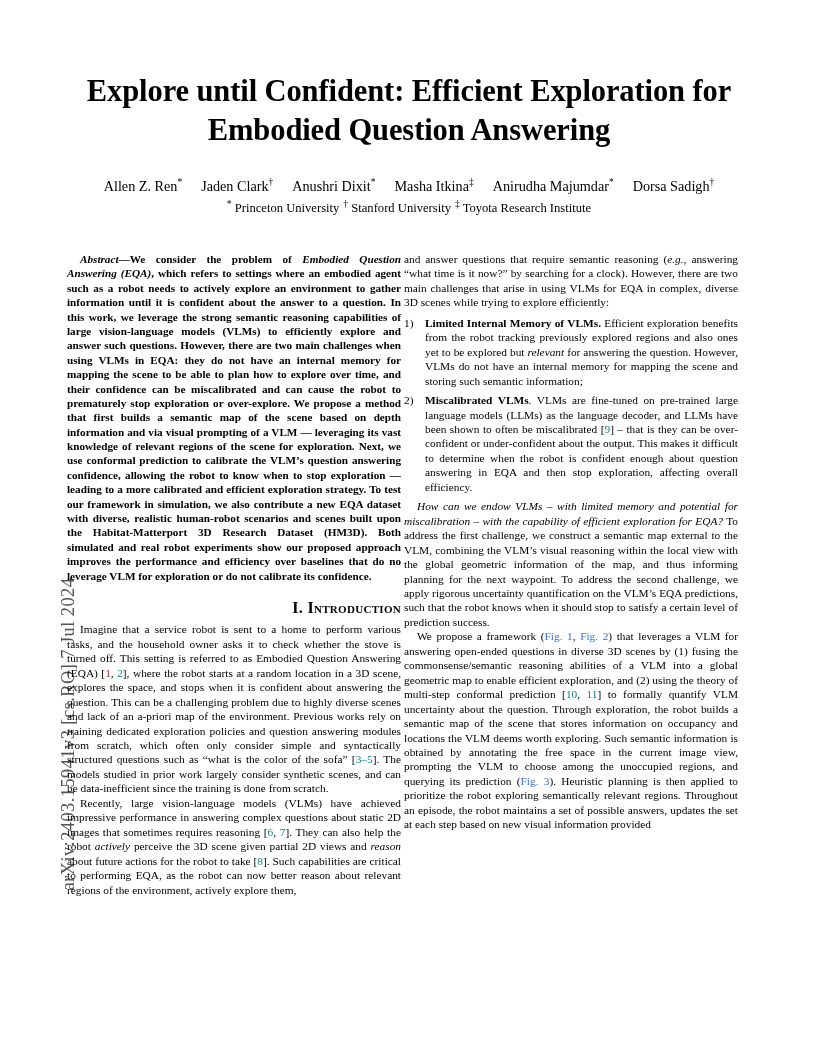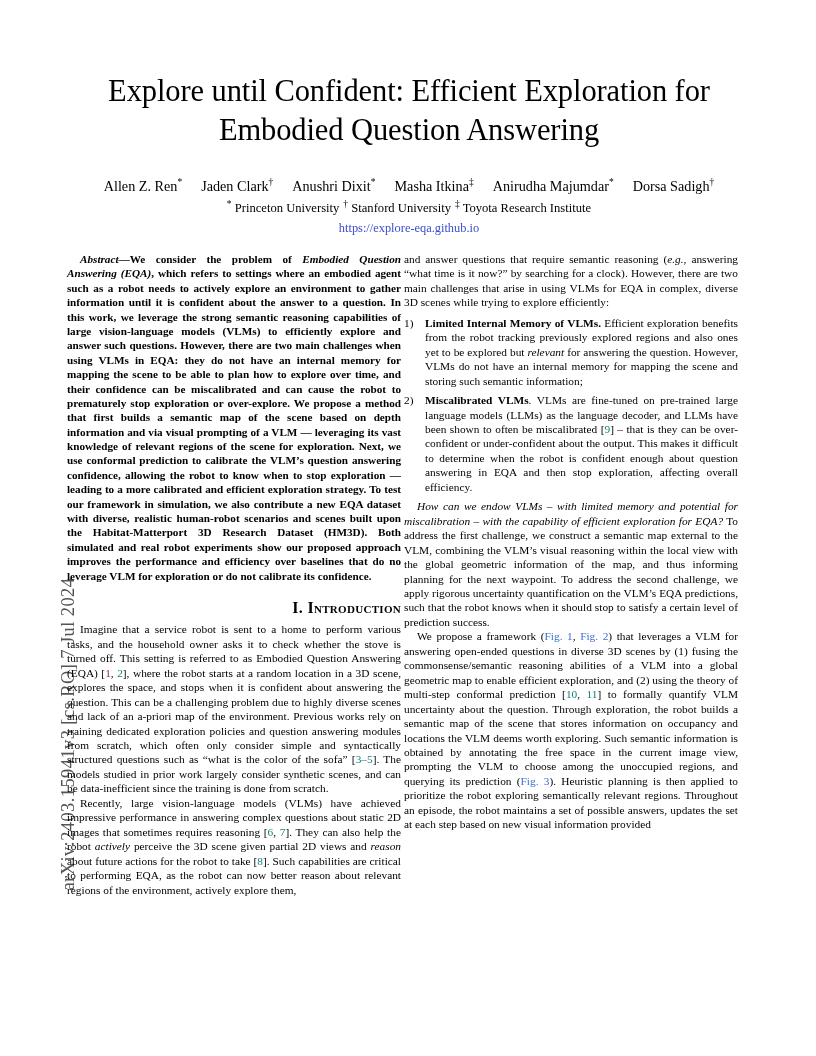--- a/index.html
+++ b/index.html
@@ -37,21 +37,21 @@
   .title-block {
     position: absolute;
     left: 68px;
     top: 72px;
     width: 682px;
     text-align: center;
   }
   .paper-title {
     font-size: 30.5px;
     line-height: 1.28;
-    font-weight: normal;
+    font-weight: bold;
     margin: 0;
     letter-spacing: -0.1px;
   }
   .title-line2 { display: block; }
 
   .authors {
     margin-top: 26px;
     font-size: 14.2px;
     line-height: 1.45;
     white-space: nowrap;
@@ -157,23 +157,20 @@
     </h1>
 
     <div class="authors">
       <span class="author"><span>Allen Z. Ren</span><span class="sup">*</span></span><span class="author"><span>Jaden Clark</span><span class="sup">†</span></span><span class="author"><span>Anushri Dixit</span><span class="sup">*</span></span><span class="author"><span>Masha Itkina</span><span class="sup">‡</span></span><span class="author"><span>Anirudha Majumdar</span><span class="sup">*</span></span><span class="author"><span>Dorsa Sadigh</span><span class="sup">†</span></span>
     </div>
 
     <div class="affils">
       <span class="affil"><span class="sup">*</span> <span>Princeton University</span></span><span class="affil"><span class="sup">†</span> <span>Stanford University</span></span><span class="affil"><span class="sup">‡</span> <span>Toyota Research Institute</span></span>
     </div>
 
-    <div class="url-line">
-      <a class="url-link" href="#">https://explore-eqa.github.io</a>
-    </div>
   </div>
 
   <div class="col col-left">
 
     <p class="abstract"><span class="lead">Abstract</span><span>—We consider the problem of </span><i>Embodied Question Answering (EQA)</i><span>, which refers to settings where an embodied agent such as a robot needs to actively explore an environment to gather information until it is confident about the answer to a question. In this work, we leverage the strong semantic reasoning capabilities of large vision-language models (VLMs) to efficiently explore and answer such questions. However, there are two main challenges when using VLMs in EQA: they do not have an internal memory for mapping the scene to be able to plan how to explore over time, and their confidence can be miscalibrated and can cause the robot to prematurely stop exploration or over-explore. We propose a method that first builds a semantic map of the scene based on depth information and via visual prompting of a VLM — leveraging its vast knowledge of relevant regions of the scene for exploration. Next, we use conformal prediction to calibrate the VLM’s question answering confidence, allowing the robot to know when to stop exploration — leading to a more calibrated and efficient exploration strategy. To test our framework in simulation, we also contribute a new EQA dataset with diverse, realistic human-robot scenarios and scenes built upon the Habitat-Matterport 3D Research Dataset (HM3D). Both simulated and real robot experiments show our proposed approach improves the performance and efficiency over baselines that do no leverage VLM for exploration or do not calibrate its confidence.</span></p>
 
     <h2 class="section-head">I.  Introduction</h2>
 
     <p><span>Imagine that a service robot is sent to a home to perform various tasks, and the household owner asks it to check whether the stove is turned off. This setting is referred to as Embodied Question Answering (EQA) [</span><a class="cite-red" href="#">1</a><span>, </span><a class="cite-green" href="#">2</a><span>], where the robot starts at a random location in a 3D scene, explores the space, and stops when it is confident about answering the question. This can be a challenging problem due to highly diverse scenes and lack of an a-priori map of the environment. Previous works rely on training dedicated exploration policies and question answering modules from scratch, which often only consider simple and syntactically structured questions such as “what is the color of the sofa” [</span><a class="cite-green" href="#">3–5</a><span>]. The models studied in prior work largely consider synthetic scenes, and can be data-inefficient since the training is done from scratch.</span></p>
 

